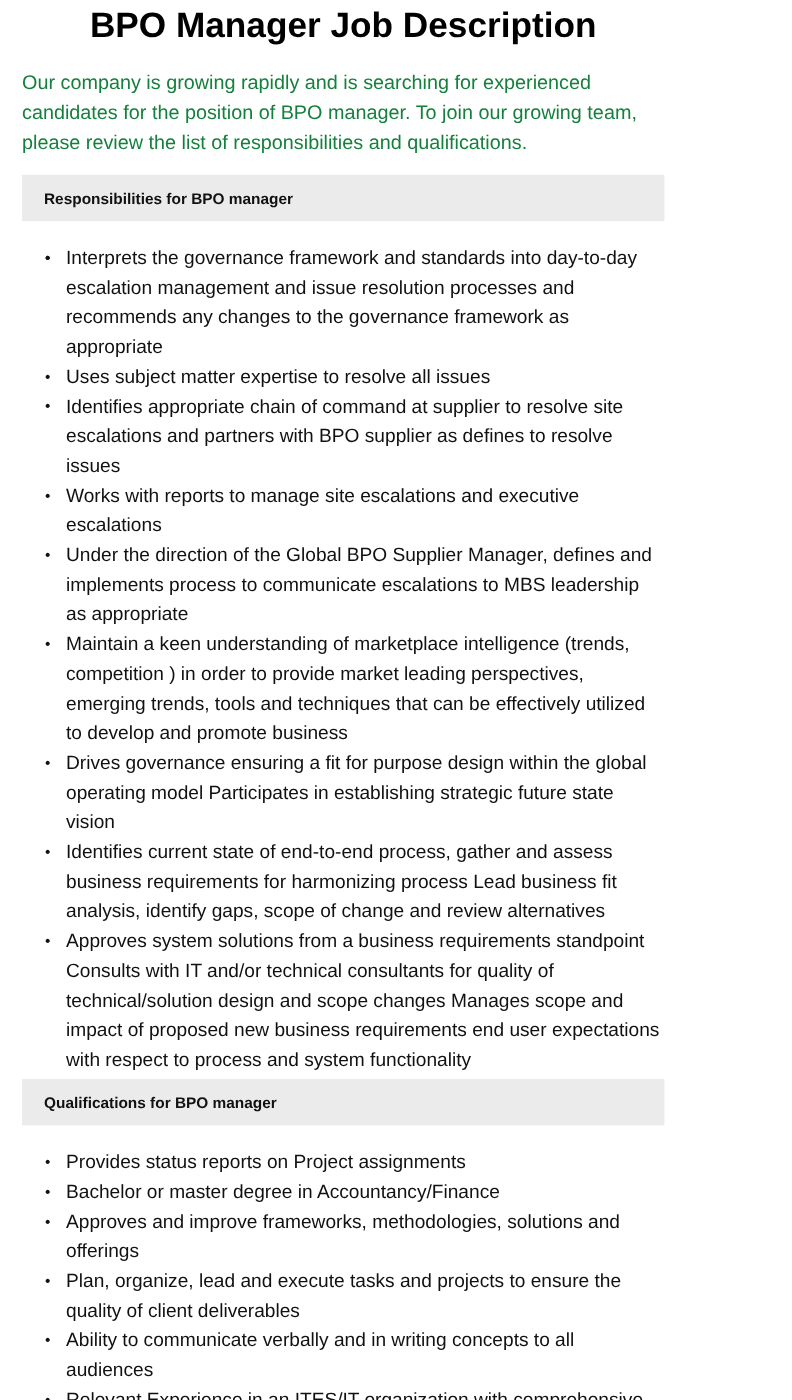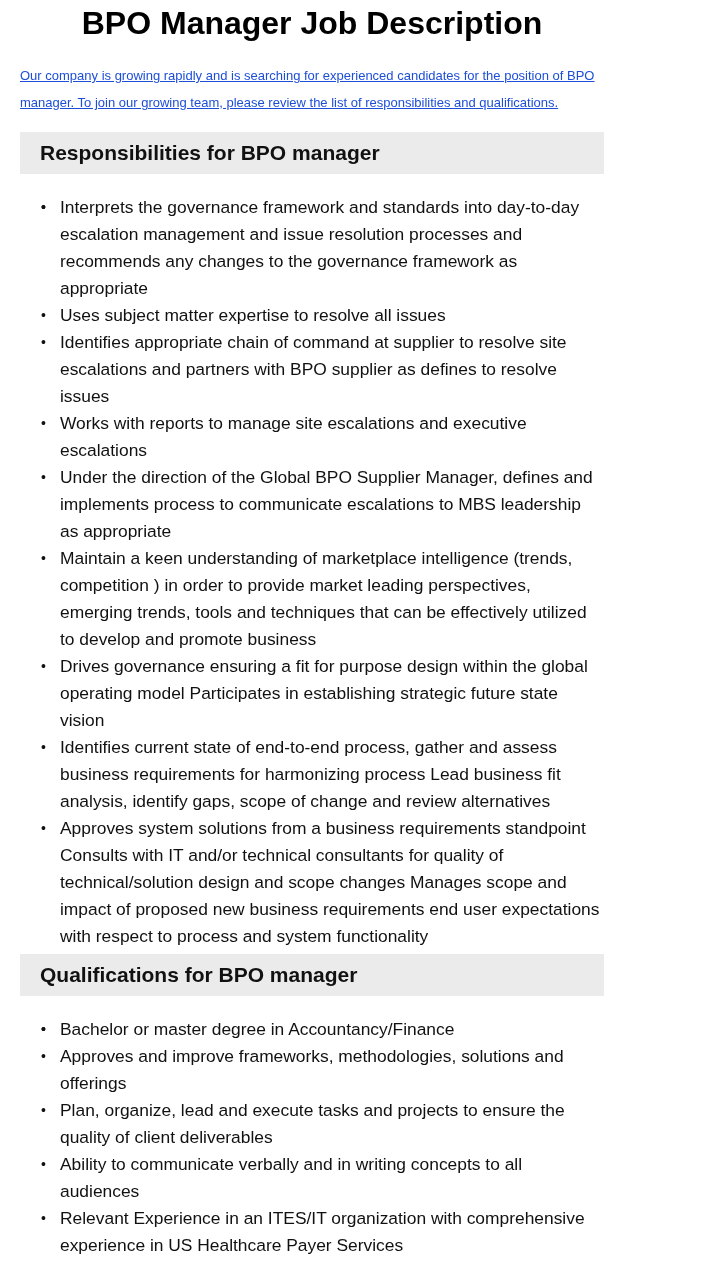--- a/index.html
+++ b/index.html
@@ -16,32 +16,31 @@
       padding-top: 3px;
       text-align: center;
       font-size: 32px;
       line-height: 40px;
       font-weight: bold;
       color: #000000;
       letter-spacing: 0px;
     }
     .intro {
       margin: 19px 0 0 0;
-      font-size: 13px;
+      font-size: 18px;
       line-height: 27px;
-      color: #1d4ed8;
-      text-decoration: underline;
+      color: #15803d;
     }
     .section-header {
       margin-top: 16px;
       background: #ebebeb;
       height: 42px;
       line-height: 42px;
       padding-left: 20px;
-      font-size: 21px;
+      font-size: 14px;
       font-weight: bold;
       color: #111111;
     }
     ul.items {
       margin: 20px 0 0 0;
       padding: 0 0 0 40px;
       list-style: none;
     }
     ul.items li {
       position: relative;
@@ -74,20 +73,20 @@
       <li><span class="bullet">•</span><span>Works with reports to manage site escalations and executive escalations</span></li>
       <li><span class="bullet">•</span><span>Under the direction of the Global BPO Supplier Manager, defines and implements process to communicate escalations to MBS leadership as appropriate</span></li>
       <li><span class="bullet">•</span><span>Maintain a keen understanding of marketplace intelligence (trends, competition ) in order to provide market leading perspectives, emerging trends, tools and techniques that can be effectively utilized to develop and promote business</span></li>
       <li><span class="bullet">•</span><span>Drives governance ensuring a fit for purpose design within the global operating model Participates in establishing strategic future state vision</span></li>
       <li><span class="bullet">•</span><span>Identifies current state of end-to-end process, gather and assess business requirements for harmonizing process Lead business fit analysis, identify gaps, scope of change and review alternatives</span></li>
       <li><span class="bullet">•</span><span>Approves system solutions from a business requirements standpoint Consults with IT and/or technical consultants for quality of technical/solution design and scope changes Manages scope and impact of proposed new business requirements end user expectations with respect to process and system functionality</span></li>
     </ul>
 
   <div class="section-header section-qual">Qualifications for BPO manager</div>
   <ul class="items" id="qual-list">
-      <li><span class="bullet">•</span></li>
+      <li><span class="bullet">•</span><span>Provides status reports on Project assignments</span></li>
       <li><span class="bullet">•</span><span>Bachelor or master degree in Accountancy/Finance</span></li>
       <li><span class="bullet">•</span><span>Approves and improve frameworks, methodologies, solutions and offerings</span></li>
       <li><span class="bullet">•</span><span>Plan, organize, lead and execute tasks and projects to ensure the quality of client deliverables</span></li>
       <li><span class="bullet">•</span><span>Ability to communicate verbally and in writing concepts to all audiences</span></li>
       <li><span class="bullet">•</span><span>Relevant Experience in an ITES/IT organization with comprehensive experience in US Healthcare Payer Services</span></li>
     </ul>
 </div>
 
 </body></html>

